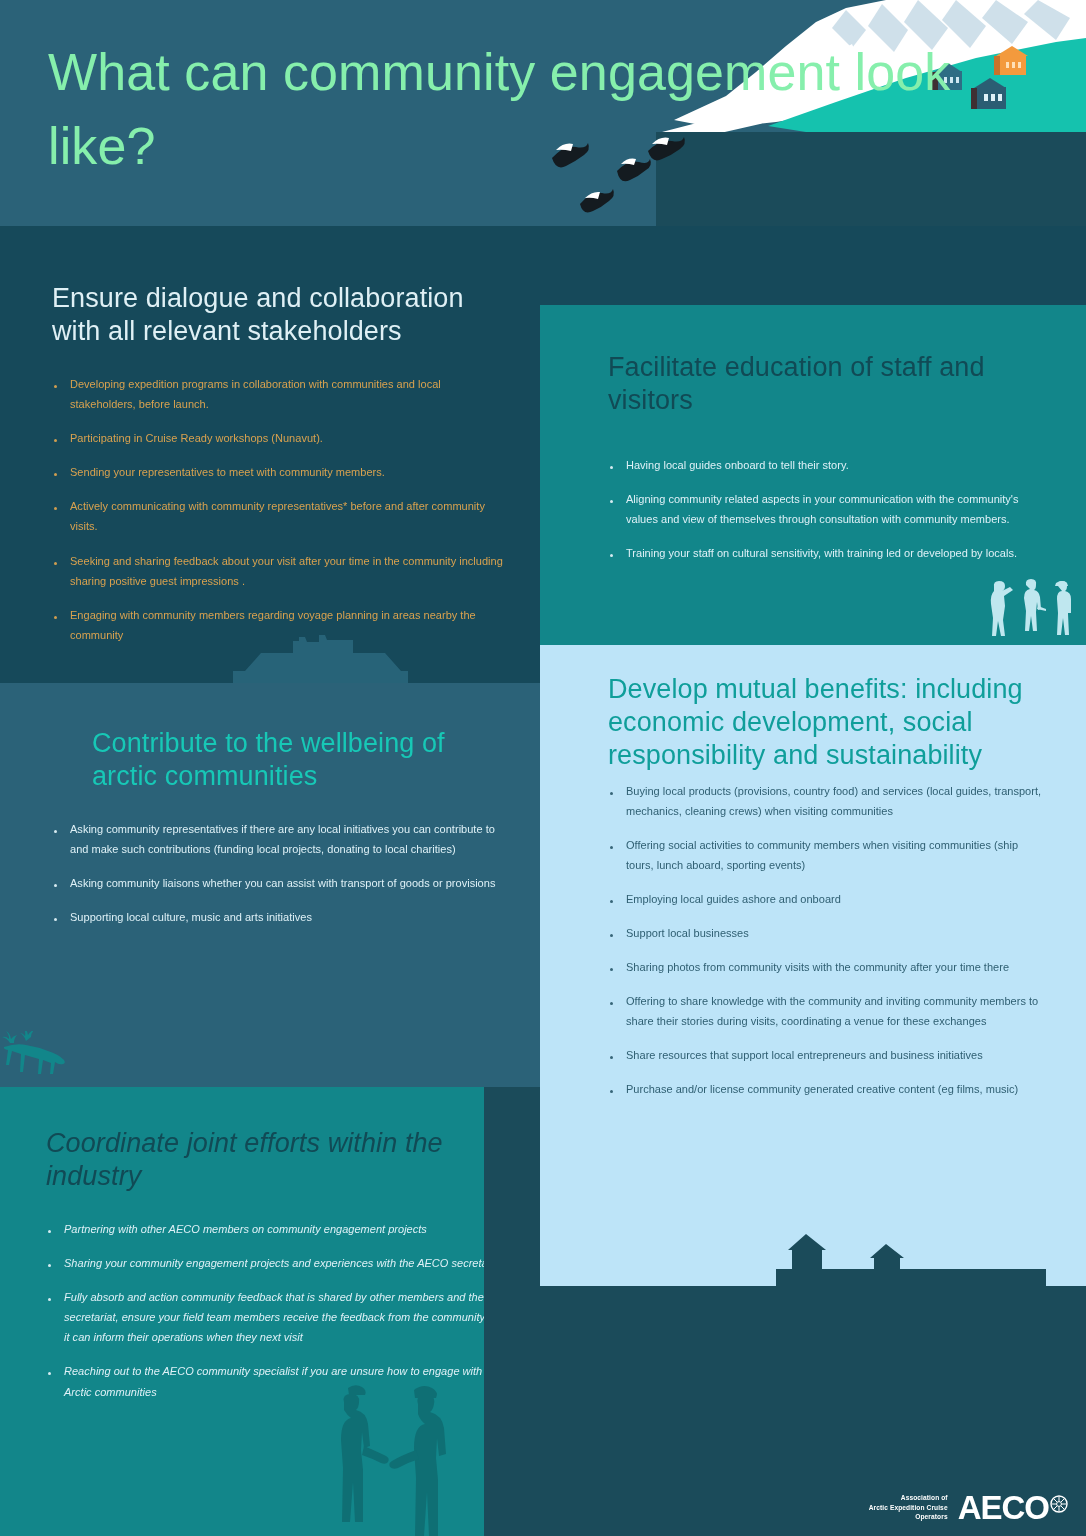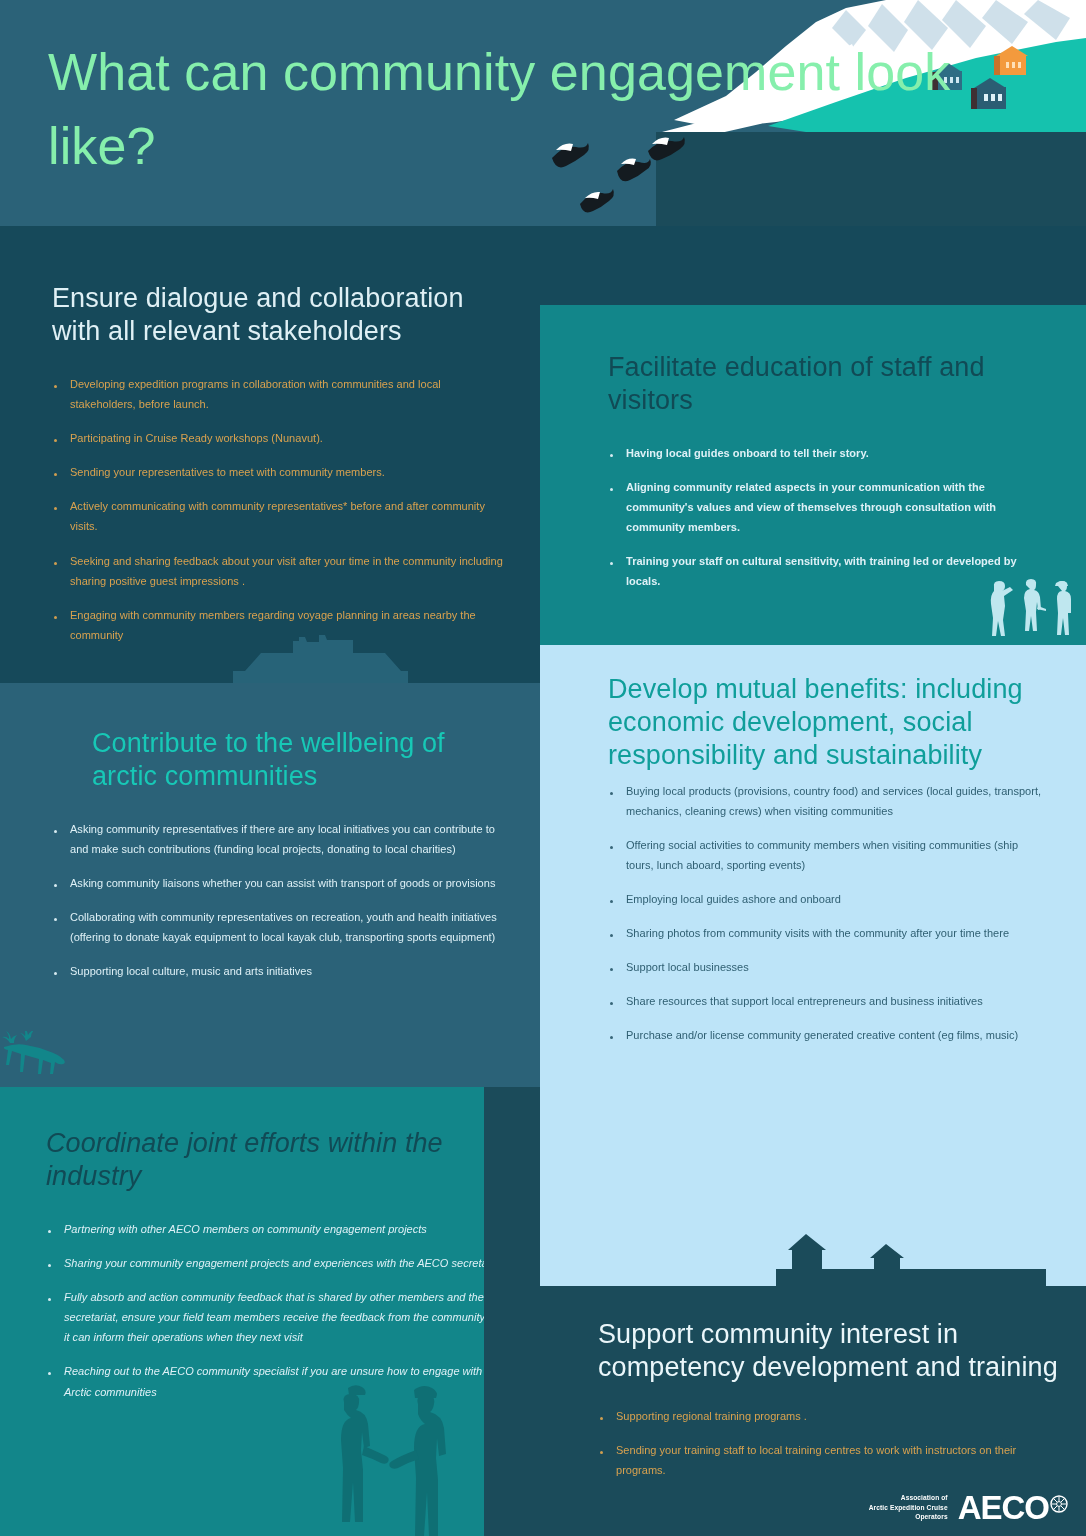--- a/index.html
+++ b/index.html
@@ -179,63 +179,63 @@
 
         <path d="M46 10 q-1 -6 5 -6 q6 0 5 6 q0 4 -2 5 q5 1 6 7 l1 12 l-3 1 l-1 -8 l-1 10 l1 19 l-4 0 l-2 -15 l-2 15 l-4 0 l1 -20 l-2 -13 q0 -8 6 -9 Z"></path>
         <path d="M58 31 l8 3 l0 2 l-9 -2 Z"></path>
 
         <path d="M76 8 q6 -4 11 0 l1 3 l-13 0 Z"></path>
         <path d="M78 11 q-1 -5 4 -5 q6 0 5 5 q0 4 -2 5 q6 1 6 8 l0 14 l-3 0 l0 -10 l0 11 l1 21 l-4 0 l-2 -17 l-2 17 l-4 0 l1 -22 l-1 -14 q0 -8 5 -8 Z"></path>
       </g>
     </svg>
     <div style="position:absolute;left:68px;top:46px;width:432px;">
       <h2 class="sec-title t-dark">Facilitate education of staff and visitors</h2>
-      <ul class="bullets b-pale" style="margin-top:26px;font-weight:bold;">
+      <ul class="bullets b-pale" style="margin-top:38px;">
         <li>Having local guides onboard to tell their story.</li>
         <li>Aligning community related aspects in your communication with the community's values and view of themselves through consultation with community members.</li>
         <li>Training your staff on cultural sensitivity, with training led or developed by locals.</li>
       </ul>
     </div>
   </div>
 
   <div class="panel p-wellbeing">
     <svg class="caribou" viewBox="0 0 72 58">
       <g fill="#12868a">
         <path d="M30 10 q-2 -6 -6 -8 q3 0 5 3 q1 -5 -2 -8 q4 1 5 7 q2 -4 6 -5 q-3 3 -3 7 Z"></path>
         <path d="M14 12 q-3 -5 -8 -6 q4 -1 7 2 q0 -5 -3 -8 q4 2 5 8 q2 -3 6 -4 q-3 3 -3 8 Z"></path>
         <path d="M8 16 q12 -4 22 -2 q12 2 22 6 q10 3 16 9 q2 3 -1 4 q-4 1 -8 -2 l-2 12 l-3 0 l1 -11 l-8 -3 l-2 14 l-3 0 l1 -15 l-14 -4 l-2 17 l-3 0 l1 -18 l-9 -3 l-3 14 l-3 0 l2 -15 q-5 -1 -4 -3 Z"></path>
       </g>
     </svg>
     <div style="position:absolute;left:52px;top:44px;width:452px;">
       <h2 class="sec-title t-cyan">Contribute to the wellbeing of arctic communities</h2>
       <ul class="bullets b-pale" style="margin-top:26px;">
         <li>Asking community representatives if there are any local initiatives you can contribute to and make such contributions (funding local projects, donating to local charities)</li>
         <li>Asking community liaisons whether you can assist with transport of goods or provisions</li>
-        <li>Collaborating with community representatives on recreation, youth and health initiatives (offering to donate kayak equipment to local kayak club, transporting sports equipment)</li>
         <li>Supporting local culture, music and arts initiatives</li>
       </ul>
     </div>
   </div>
 
   <div class="panel p-mutual">
     <svg class="houses2" viewBox="0 0 270 60">
       <g fill="#1b4b5a">
         <path d="M12 24 L30 8 L50 24 L46 24 L46 44 L16 44 L16 24 Z"></path>
         <path d="M94 32 L110 18 L128 32 L124 32 L124 44 L98 44 L98 32 Z"></path>
         <rect x="0" y="43" width="270" height="17"></rect>
       </g>
     </svg>
     <div style="position:absolute;left:68px;top:28px;width:440px;">
       <h2 class="sec-title t-teal">Develop mutual benefits:  including economic development, social responsibility and sustainability</h2>
       <ul class="bullets b-slate" style="margin-top:8px;">
         <li>Buying local products (provisions, country food) and services (local guides, transport, mechanics, cleaning crews) when visiting communities</li>
         <li>Offering social activities to community members when visiting communities (ship tours, lunch aboard, sporting events)</li>
         <li>Employing local guides ashore and onboard</li>
+        <li>Support local businesses</li>
         <li>Sharing photos from community visits with the community after your time there</li>
-        <li>Support local businesses</li>
+        <li>Offering to share knowledge with the community and inviting community members to share their stories during visits, coordinating a venue for these exchanges</li>
         <li>Share resources that support local entrepreneurs and business initiatives</li>
         <li>Purchase and/or license community generated creative content (eg films, music)</li>
       </ul>
     </div>
   </div>
 
   <div class="panel p-coordinate">
     <svg class="handshake" viewBox="0 0 160 156">
       <g fill="#0f6f74">
 
@@ -253,27 +253,20 @@
       <ul class="bullets b-pale" style="margin-top:26px;">
         <li>Partnering with other AECO members on community engagement projects</li>
         <li>Sharing your community engagement projects and experiences with the AECO secretariat</li>
         <li>Fully absorb and action community feedback that is shared by other members and the secretariat, ensure your field team members receive the feedback from the community so it can inform their operations when they next visit</li>
         <li>Reaching out to the AECO community specialist if you are unsure how to engage with Arctic communities</li>
       </ul>
     </div>
   </div>
 
   <div class="panel p-support">
-    <div style="position:absolute;left:58px;top:32px;width:470px;">
-      <h2 class="sec-title t-white">Support community interest in competency development and training</h2>
-      <ul class="bullets b-sand" style="margin-top:22px;">
-        <li>Supporting regional training programs .</li>
-        <li>Sending your training staff to local training centres to work with instructors on their programs.</li>
-      </ul>
-    </div>
 
     <div class="logo">
       <div class="logo-words">
         <div>Association of</div>
         <div>Arctic Expedition Cruise</div>
         <div>Operators</div>
       </div>
       <div style="display:flex;align-items:flex-start;">
         <div class="logo-mark">AECO</div>
         <svg width="18" height="18" viewBox="0 0 18 18" style="margin-top:4px;margin-left:1px;">

